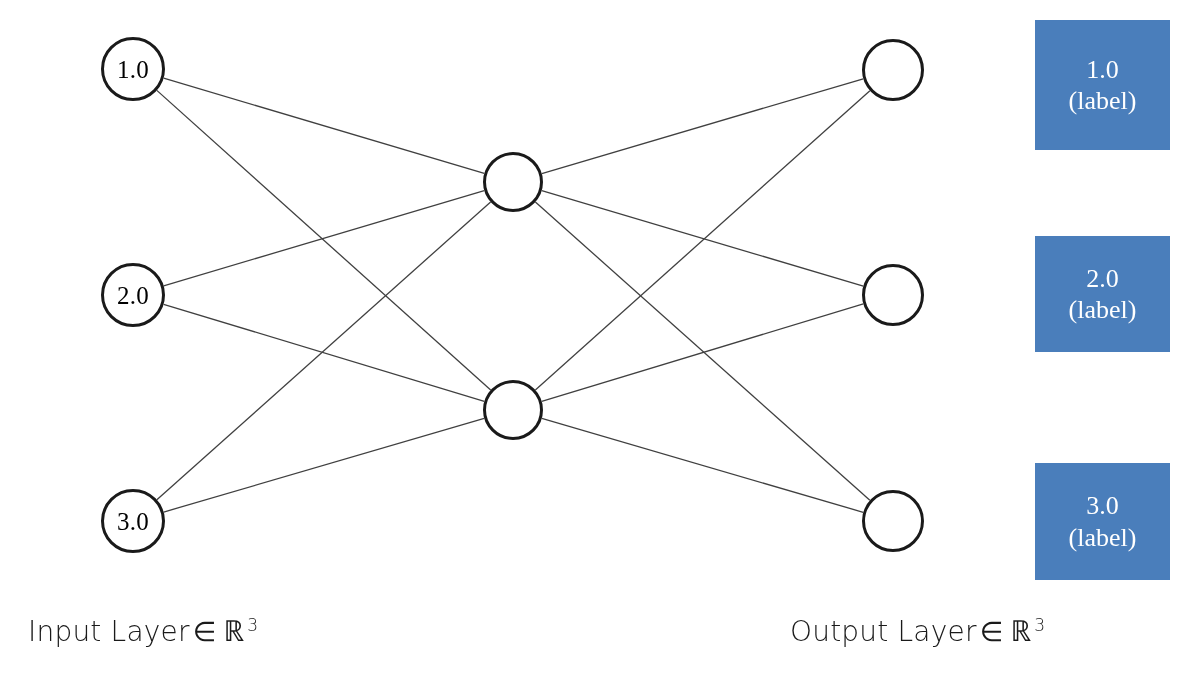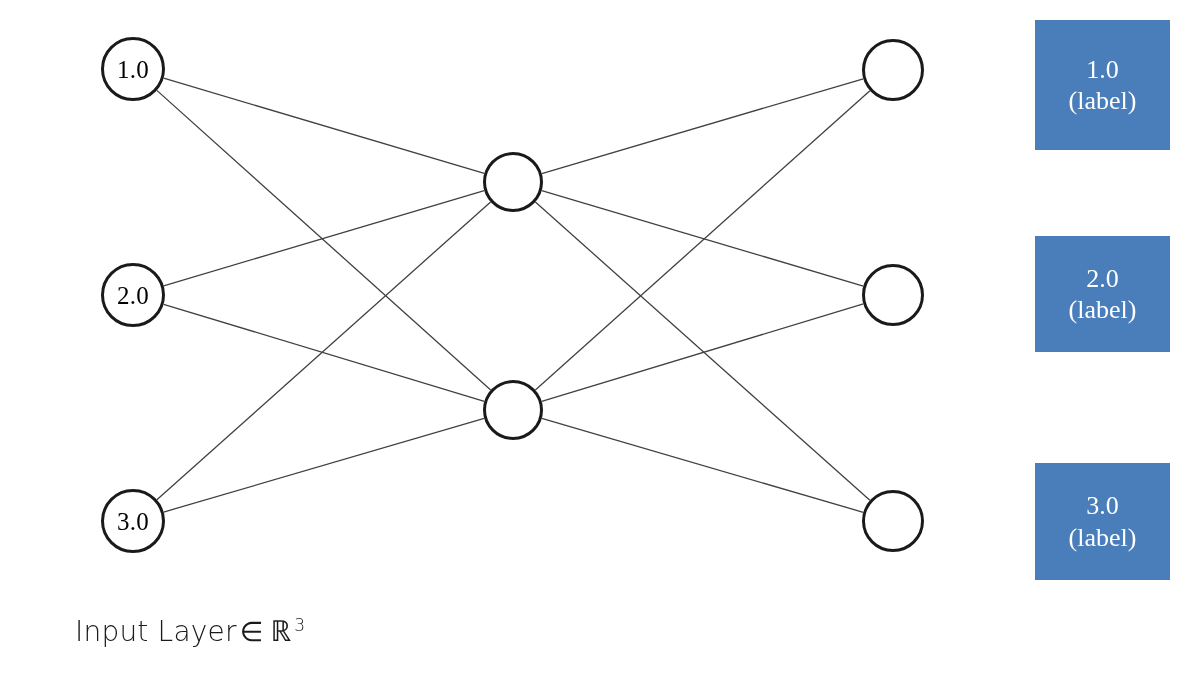--- a/index.html
+++ b/index.html
@@ -62,21 +62,20 @@
   .caption {
     position: absolute;
     font-family: "DejaVu Sans", "Liberation Sans", sans-serif;
     font-weight: 300;
     font-size: 28px;
     color: #1a1a1a;
     white-space: nowrap;
     letter-spacing: 0.2px;
     line-height: 1;
     z-index: 2;
-    margin-left: 47px;
   }
   .caption .sym {
     font-size: 27px;
     padding: 0 3px;
   }
   .caption .rset {
     font-size: 29px;
     padding-left: 4px;
   }
   .caption .dim {
@@ -141,14 +140,17 @@
     <span class="label-line">(label)</span>
   </div>
   <div class="label-box" id="lbl-2" style="left: 1035px; top: 463px; width: 135px; height: 117px;">
     <span class="label-line">3.0</span>
     <span class="label-line">(label)</span>
   </div>
 
   <div class="caption" id="cap-0" style="left: 28px; top: 617px;">
     <span>Input Layer</span><span class="sym">∈</span><span class="rset">ℝ</span><span class="dim">3</span>
   </div>
+  <div class="caption" id="cap-2" style="left: 790px; top: 617px;">
+    <span>Output Layer</span><span class="sym">∈</span><span class="rset">ℝ</span><span class="dim">3</span>
+  </div>
 
 </div>
 
 </body></html>

